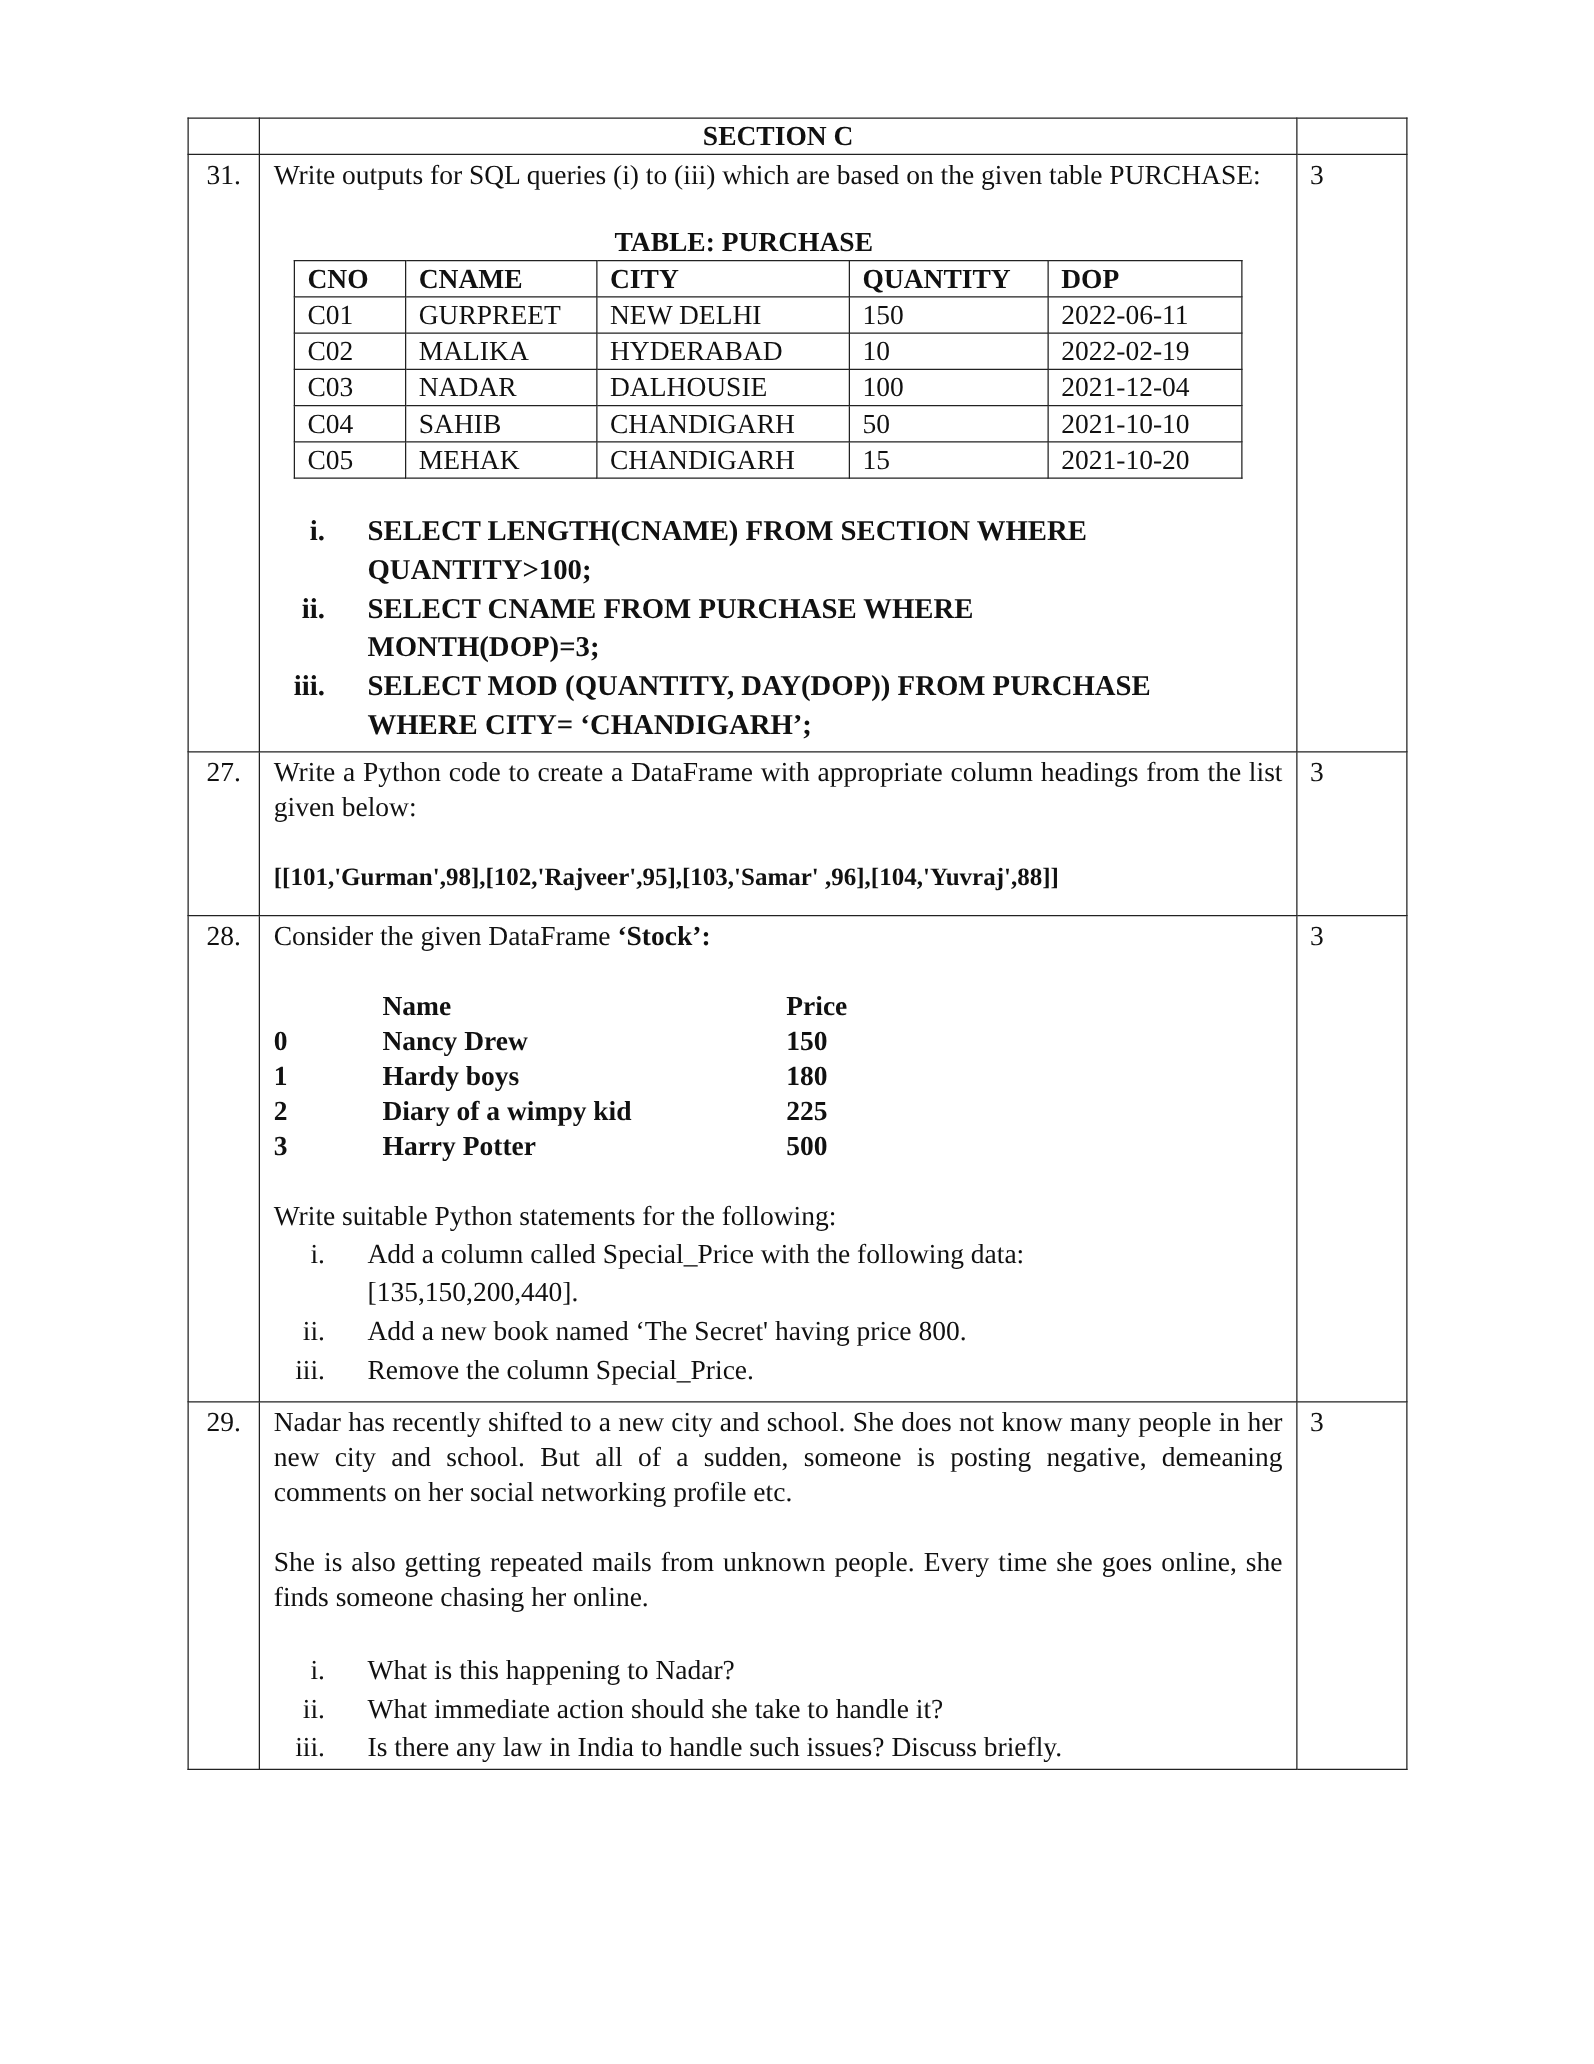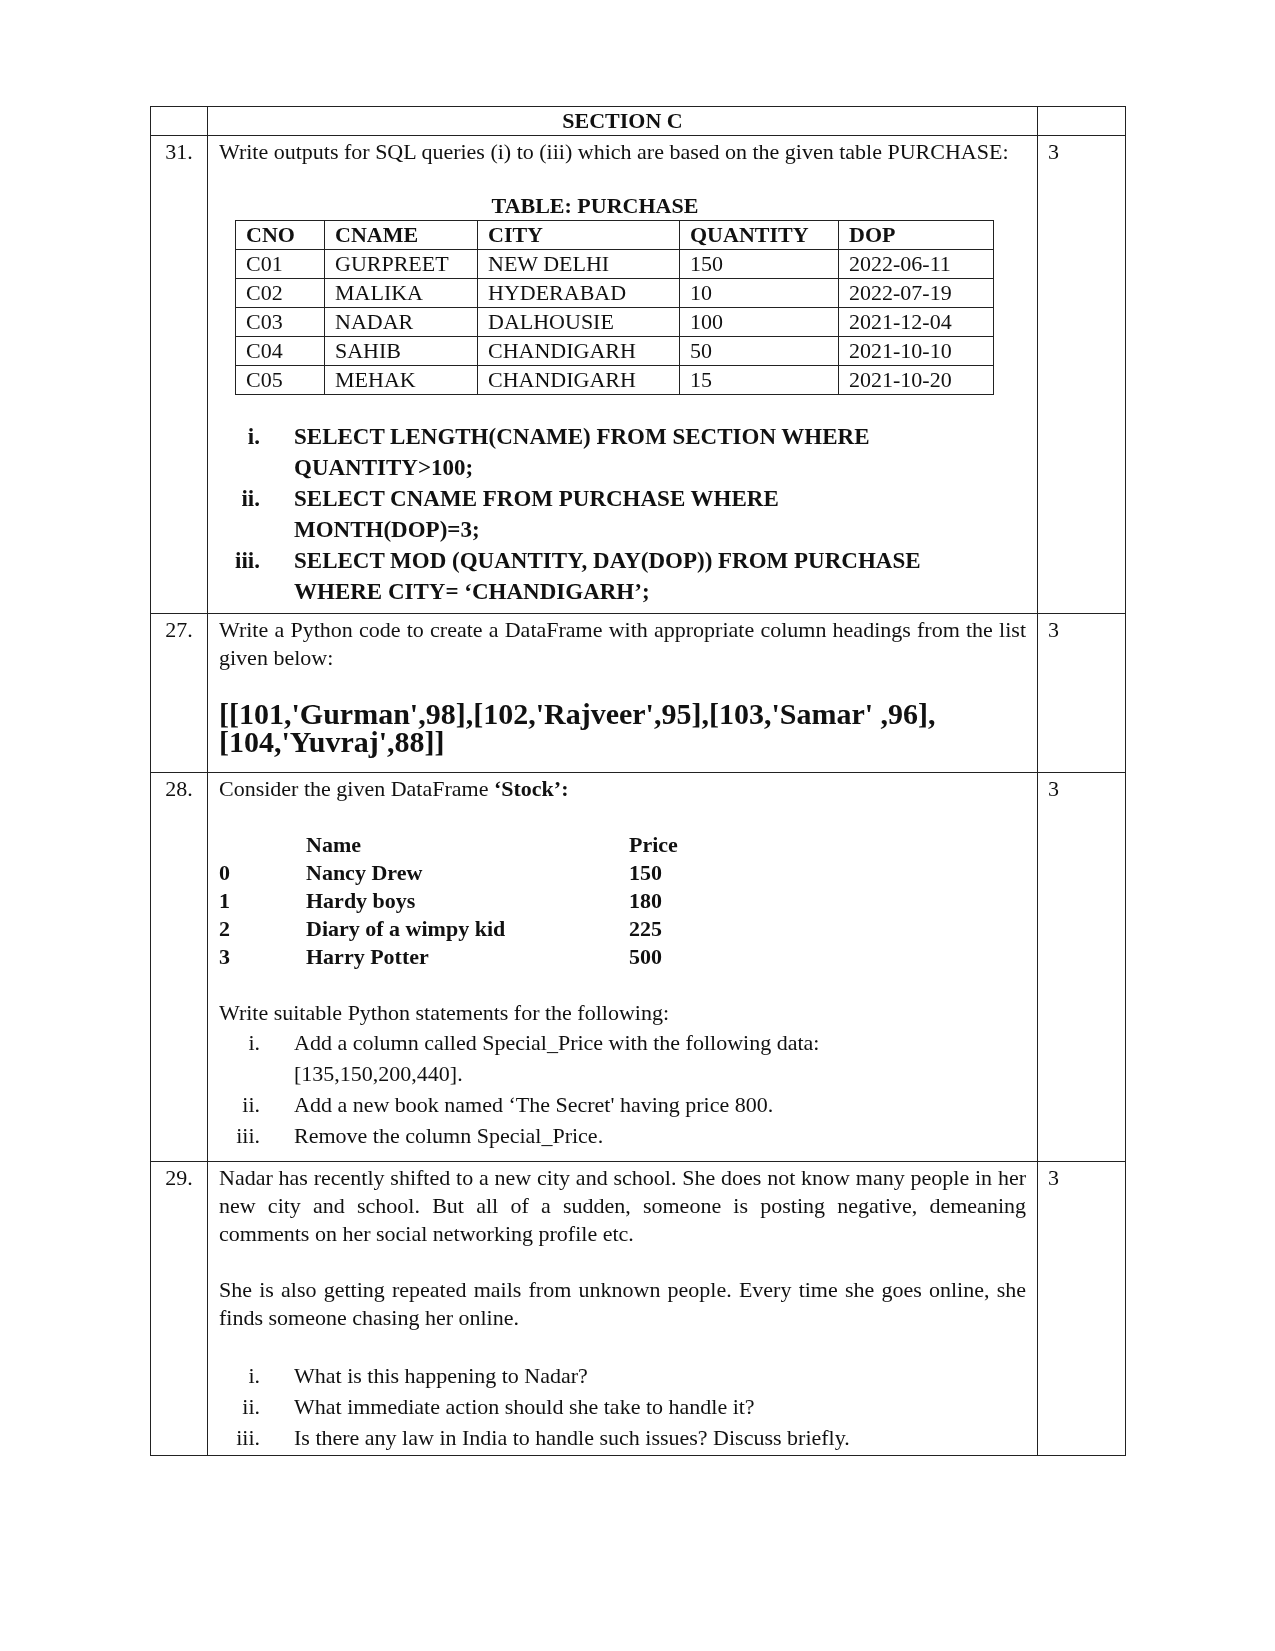--- a/index.html
+++ b/index.html
@@ -12,21 +12,21 @@
     height: 1651px;
     position: relative;
     font-family: "Liberation Serif", "DejaVu Serif", serif;
     color: #111111;
     font-size: 22px;
     line-height: 28px;
   }
   .page-table {
     position: absolute;
     left: 150px;
-    top: 106px;
+    top: 94px;
     width: 835px;
     border-collapse: collapse;
     table-layout: fixed;
     padding-left: 28px;
   }
   .page-table td {
     border: 1.5px solid #222;
     vertical-align: top;
     padding: 0;
   }
@@ -150,21 +150,21 @@
           <td>GURPREET</td>
           <td>NEW DELHI</td>
           <td>150</td>
           <td>2022-06-11</td>
         </tr>
         <tr>
           <td>C02</td>
           <td>MALIKA</td>
           <td>HYDERABAD</td>
           <td>10</td>
-          <td>2022-07-19</td>
+          <td>2022-02-19</td>
         </tr>
         <tr>
           <td>C03</td>
           <td>NADAR</td>
           <td>DALHOUSIE</td>
           <td>100</td>
           <td>2021-12-04</td>
         </tr>
         <tr>
           <td>C04</td>
@@ -208,21 +208,21 @@
       </ul>
     </td>
     <td class="marks">3</td>
   </tr>
 
   <tr>
     <td class="qnum">27.</td>
     <td class="body-cell" style="padding-bottom:16px !important">
       <div class="justify">Write a Python code to create a DataFrame with appropriate column headings from the list given below:</div>
       <div class="gap"></div>
-      <div class="list-bold" style="font-size:30px">[[101,'Gurman',98],[102,'Rajveer',95],[103,'Samar' ,96],[104,'Yuvraj',88]]</div>
+      <div class="list-bold" style="font-size:20px">[[101,'Gurman',98],[102,'Rajveer',95],[103,'Samar' ,96],[104,'Yuvraj',88]]</div>
     </td>
     <td class="marks">3</td>
   </tr>
 
   <tr>
     <td class="qnum">28.</td>
     <td class="body-cell" style="padding-bottom:10px !important">
       <div>
         <span>Consider the given DataFrame </span><b>‘Stock’:</b>
       </div>

